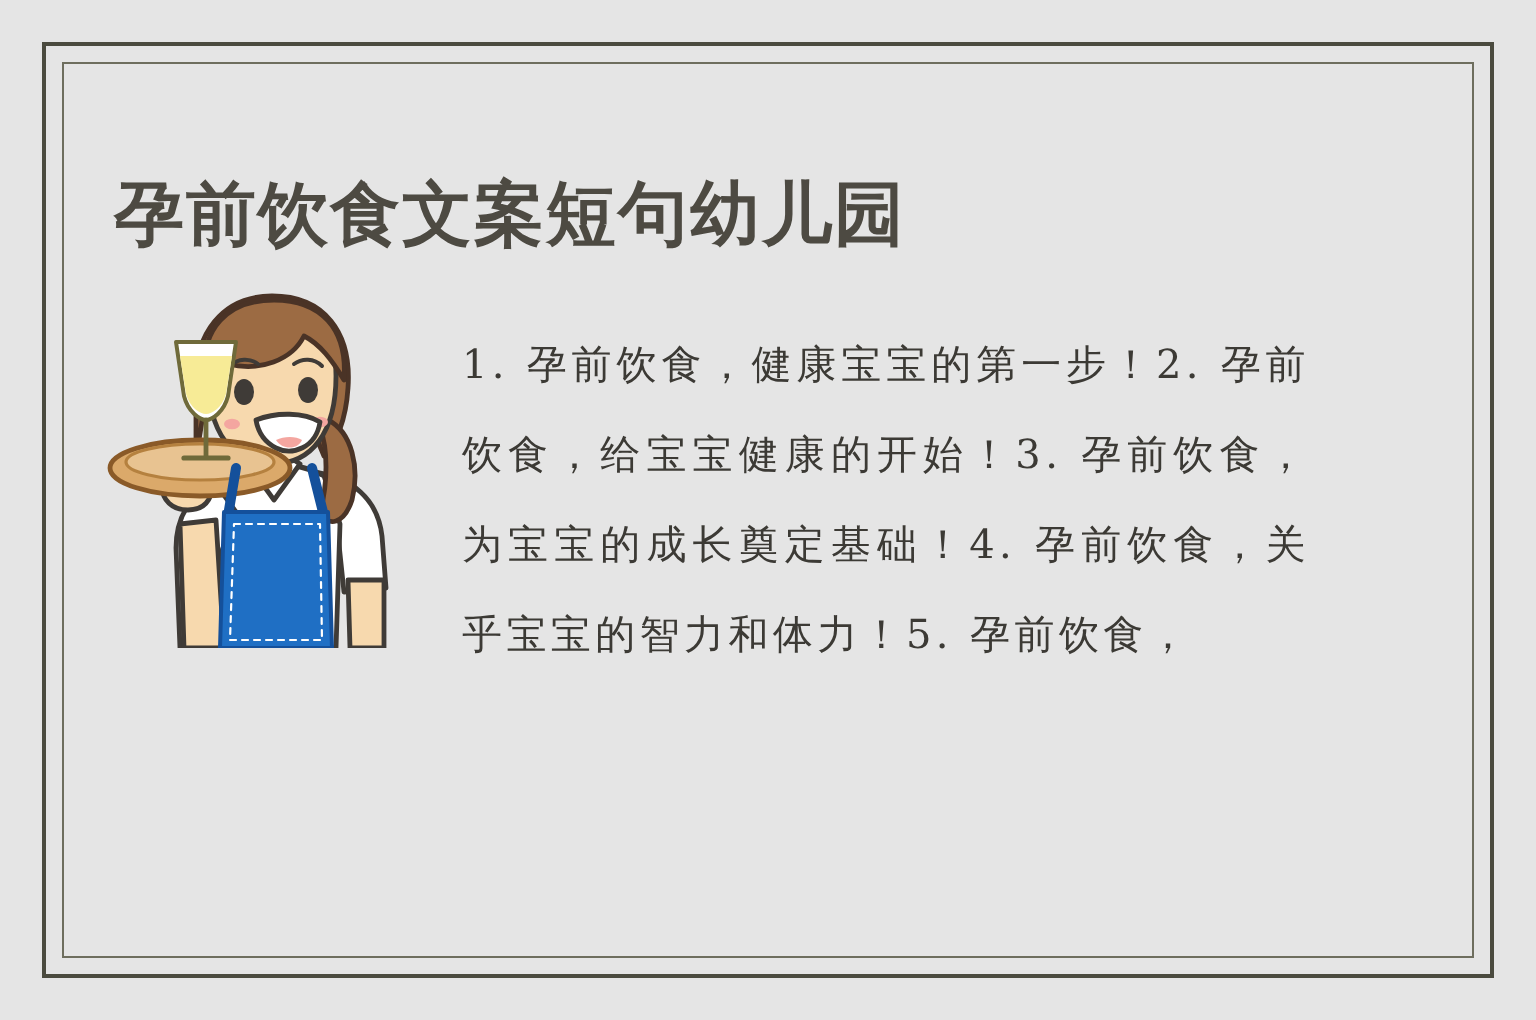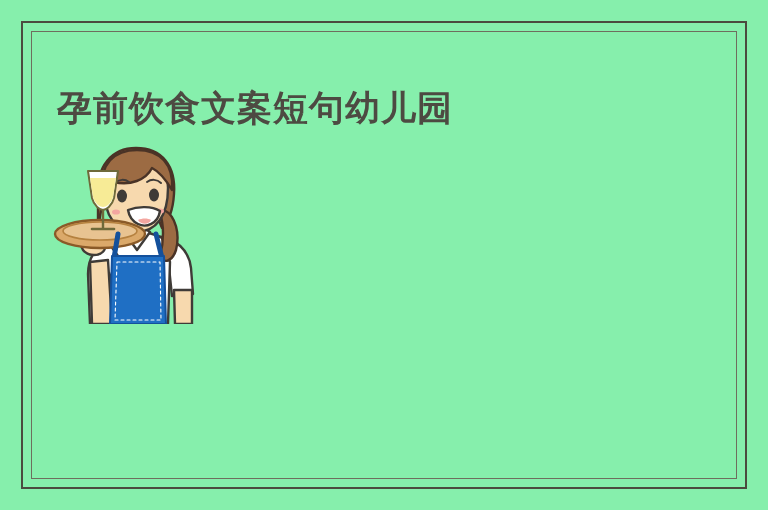--- a/index.html
+++ b/index.html
@@ -8,21 +8,21 @@
     padding: 0;
     background: #fdfdf5;
   }
   body {
     font-family: "Liberation Sans", "DejaVu Sans", sans-serif;
   }
   .page {
     position: relative;
     width: 768px;
     height: 510px;
-    background: #86efac;
+    background: #e5e5e5;
     overflow: hidden;
   }
   
   .frame-outer {
     position: absolute;
     left: 21px;
     top: 21px;
     width: 726px;   
     height: 468px;  
     border: 2px solid #4b4b3f;
@@ -137,14 +137,15 @@
         <path d="M40 91 L62 91" fill="none" stroke="#6f6a3a" stroke-width="2.6"></path>
 
         <path d="M66 96 L62 120" fill="none" stroke="#14509b" stroke-width="5"></path>
         <path d="M104 96 L110 120" fill="none" stroke="#14509b" stroke-width="5"></path>
         <path d="M60 118 L112 118 L114 186 L58 186 Z" fill="#1f6fc4" stroke="#14509b" stroke-width="2"></path>
         <path d="M65 124 L108 124 L109 182 L63 182 Z" fill="none" stroke="#ffffff" stroke-width="1.1" stroke-dasharray="3 3"></path>
       </g>
     </svg>
   </div>
 
+  <div class="body-text">1. 孕前饮食，健康宝宝的第一步！2. 孕前饮食，给宝宝健康的开始！3. 孕前饮食，为宝宝的成长奠定基础！4. 孕前饮食，关乎宝宝的智力和体力！5. 孕前饮食，</div>
 
 </div>
 
 </body></html>

